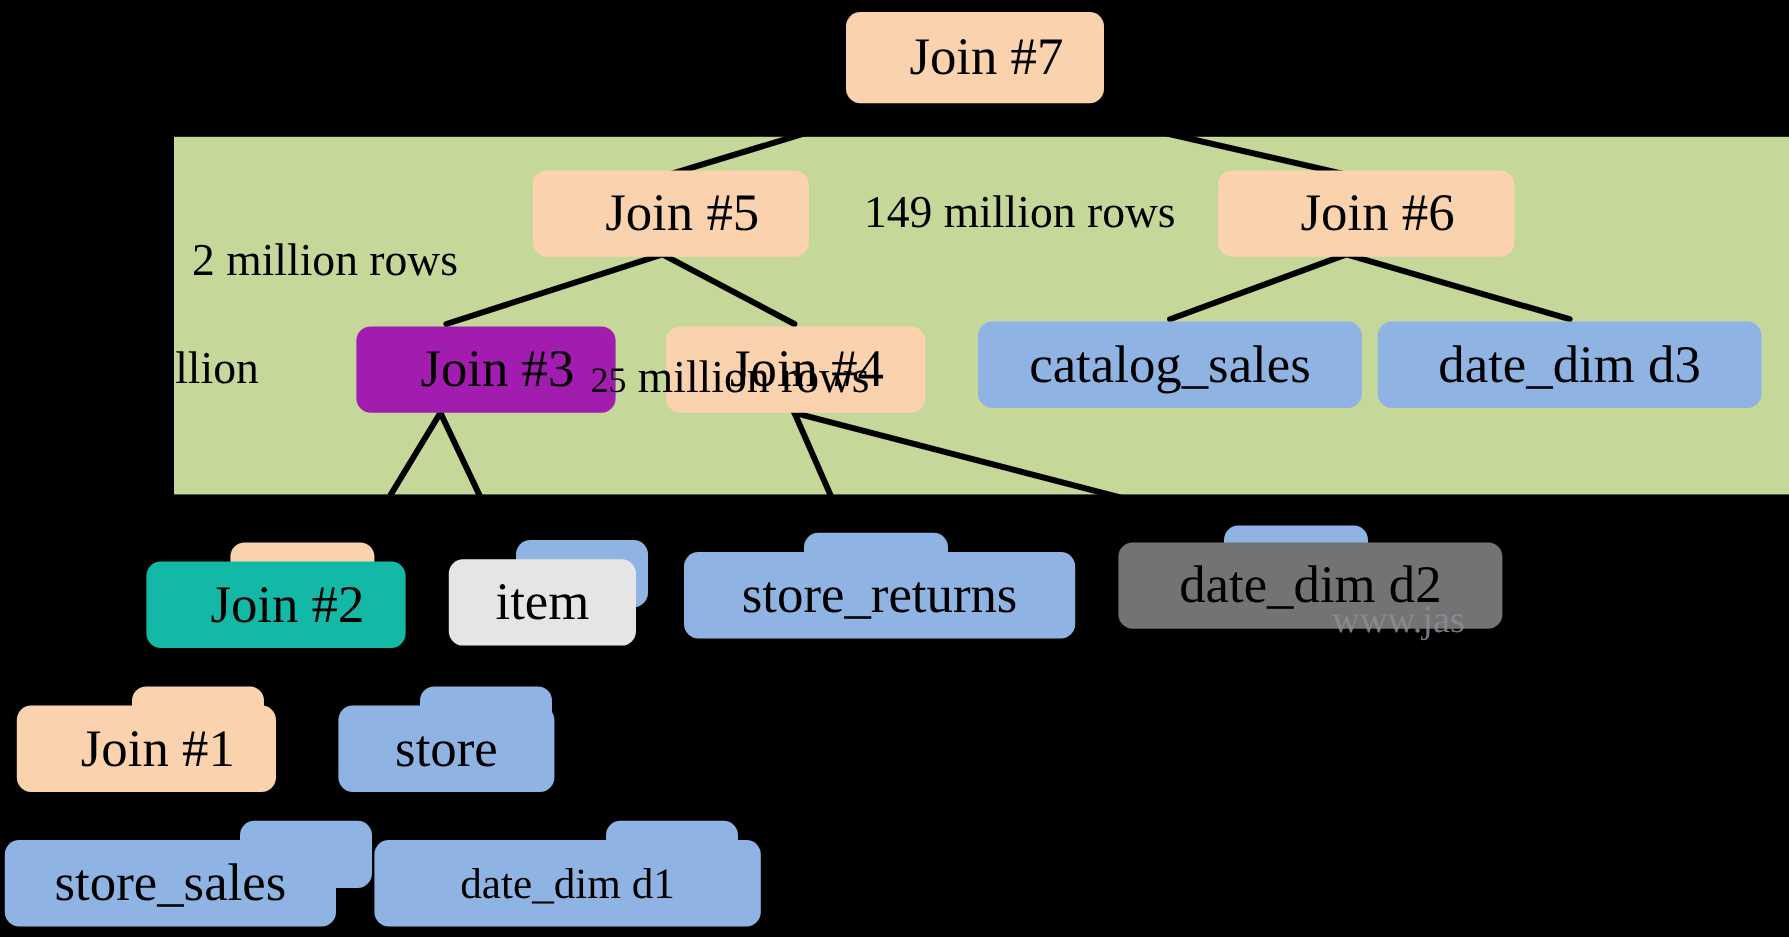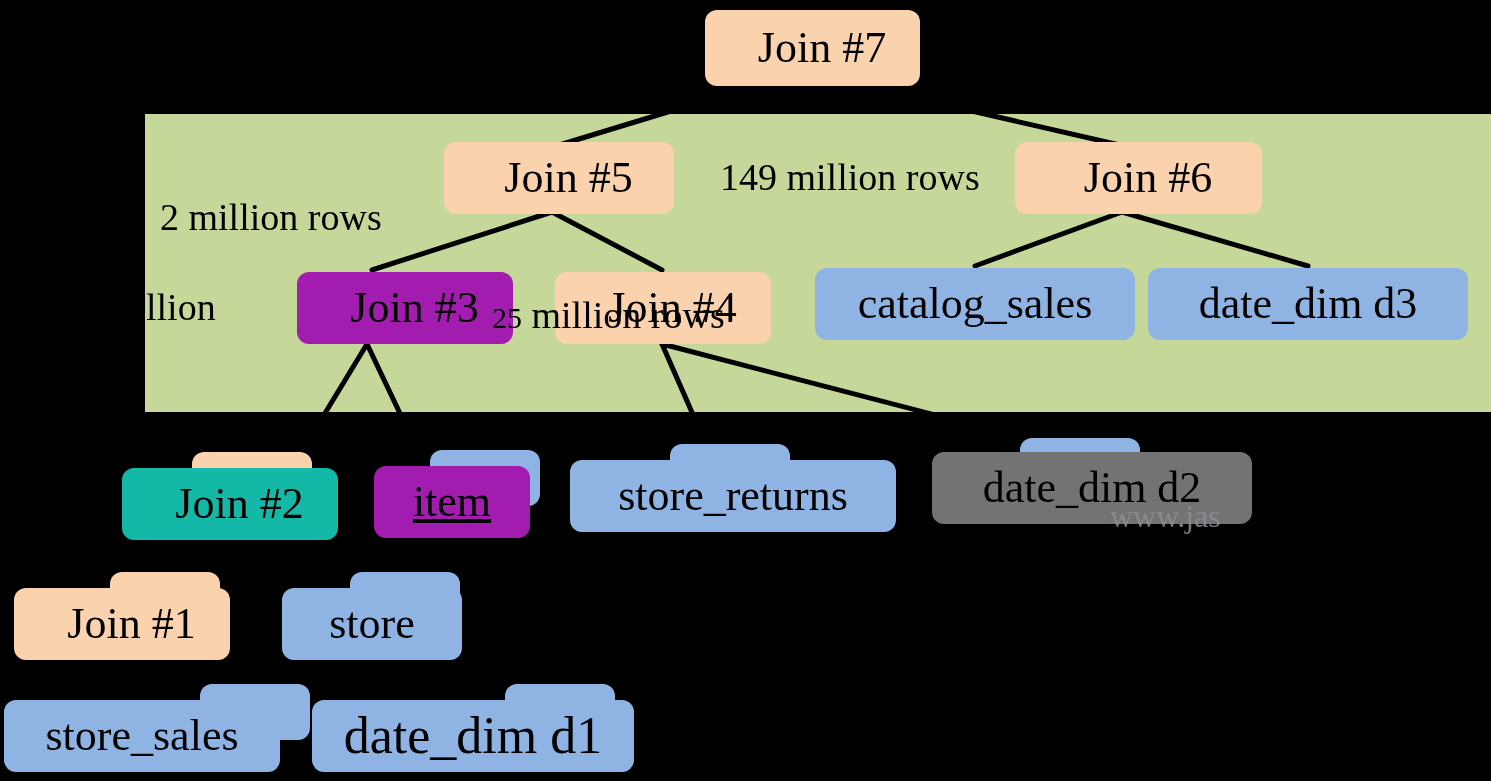--- a/index.html
+++ b/index.html
@@ -105,39 +105,39 @@
       </div>
       <div class="node table" style="left: 815px; top: 268px; width: 320px; height: 72px; font-size: 44px; background: rgb(143, 180, 227); color: rgb(0, 0, 0);">
         <span>catalog_sales</span>
       </div>
       <div class="node table" style="left: 1148px; top: 268px; width: 320px; height: 72px; font-size: 44px; background: rgb(143, 180, 227); color: rgb(0, 0, 0);">
         <span>date_dim d3</span>
       </div>
       <div class="node join" style="left: 122px; top: 468px; width: 216px; height: 72px; font-size: 44px; background: #14b8a6; color: rgb(0, 0, 0);">
         <span>Join #2</span>
       </div>
-      <div class="node table" style="left: 374px; top: 466px; width: 156px; height: 72px; font-size: 44px; background: #a21caf; color: rgb(0, 0, 0); text-decoration: underline;">
+      <div class="node table" style="left: 374px; top: 466px; width: 156px; height: 72px; font-size: 44px; background: #e5e5e5; color: rgb(0, 0, 0);">
         <span>item</span>
       </div>
       <div class="node table" style="left: 570px; top: 460px; width: 326px; height: 72px; font-size: 44px; background: rgb(143, 180, 227); color: rgb(0, 0, 0);">
         <span>store_returns</span>
       </div>
       <div class="node table" style="left: 932px; top: 452px; width: 320px; height: 72px; font-size: 44px; background: #737373; color: rgb(0, 0, 0);">
         <span>date_dim d2</span>
       </div>
       <div class="node join" style="left: 14px; top: 588px; width: 216px; height: 72px; font-size: 44px; background: rgb(250, 210, 174); color: rgb(0, 0, 0);">
         <span>Join #1</span>
       </div>
       <div class="node table" style="left: 282px; top: 588px; width: 180px; height: 72px; font-size: 44px; background: rgb(143, 180, 227); color: rgb(0, 0, 0);">
         <span>store</span>
       </div>
       <div class="node table" style="left: 4px; top: 700px; width: 276px; height: 72px; font-size: 44px; background: rgb(143, 180, 227); color: rgb(0, 0, 0);">
         <span>store_sales</span>
       </div>
-      <div class="node table" style="left: 312px; top: 700px; width: 322px; height: 72px; font-size: 52px; background: rgb(143, 180, 227); color: rgb(0, 0, 0);">
+      <div class="node table" style="left: 312px; top: 700px; width: 322px; height: 72px; font-size: 36px; background: rgb(143, 180, 227); color: rgb(0, 0, 0);">
         <span>date_dim d1</span>
       </div>
     </div>
   <div id="annotation-layer">
       <div class="label" style="left: 160px; top: 162px; font-size: 38px; color: rgb(0, 0, 0); margin-top: 36px;"><span>2 million rows</span></div>
       <div class="label" style="left: 720px; top: 158px; font-size: 38px; color: rgb(0, 0, 0);"><span>149 million rows</span></div>
       <div class="label" style="left: 146px; top: 288px; font-size: 38px; color: rgb(0, 0, 0);"><span>llion</span></div>
       <div class="label two-line" style="left: 492px; top: 296px; font-size: 38px; color: rgb(0, 0, 0); width: 260px;"><span class="num" style="font-size: 30px;">25</span> <span>million rows</span></div>
     </div>
 

